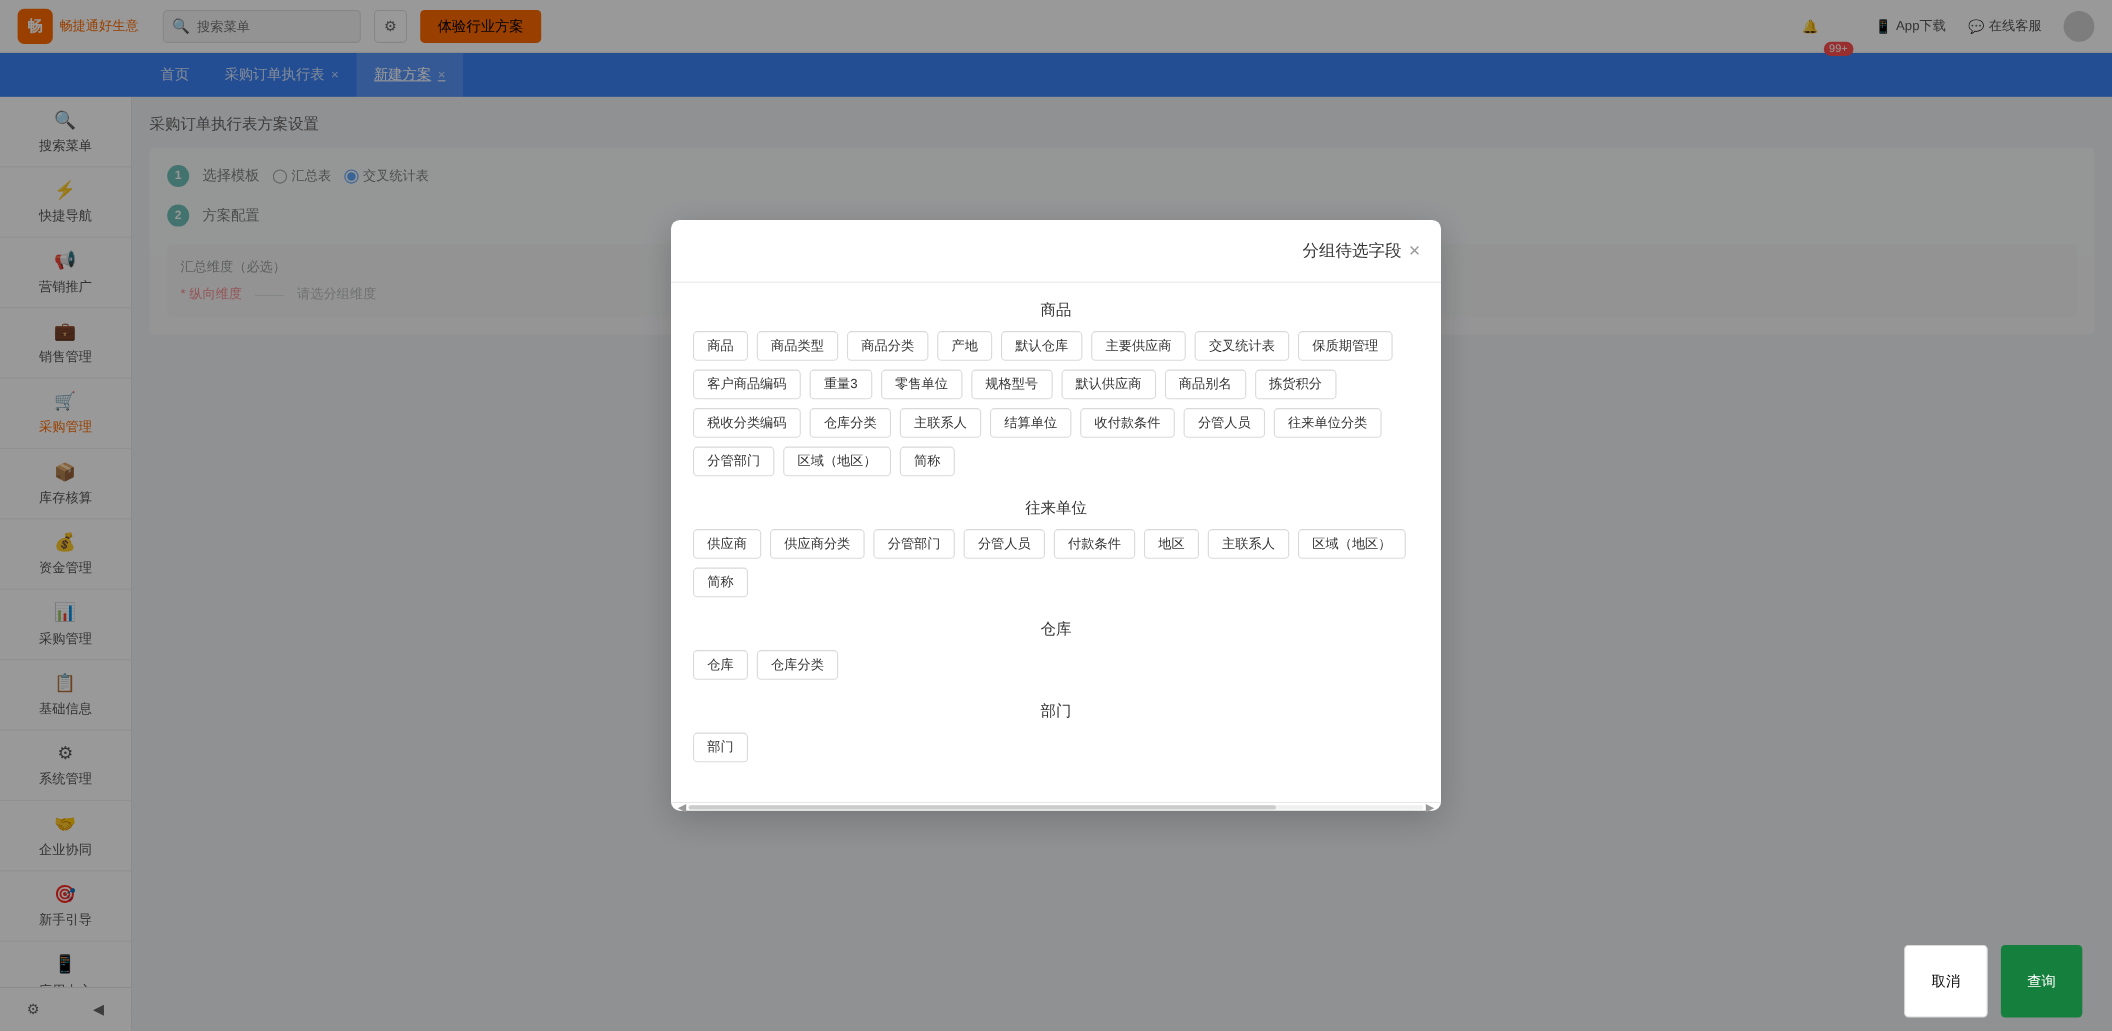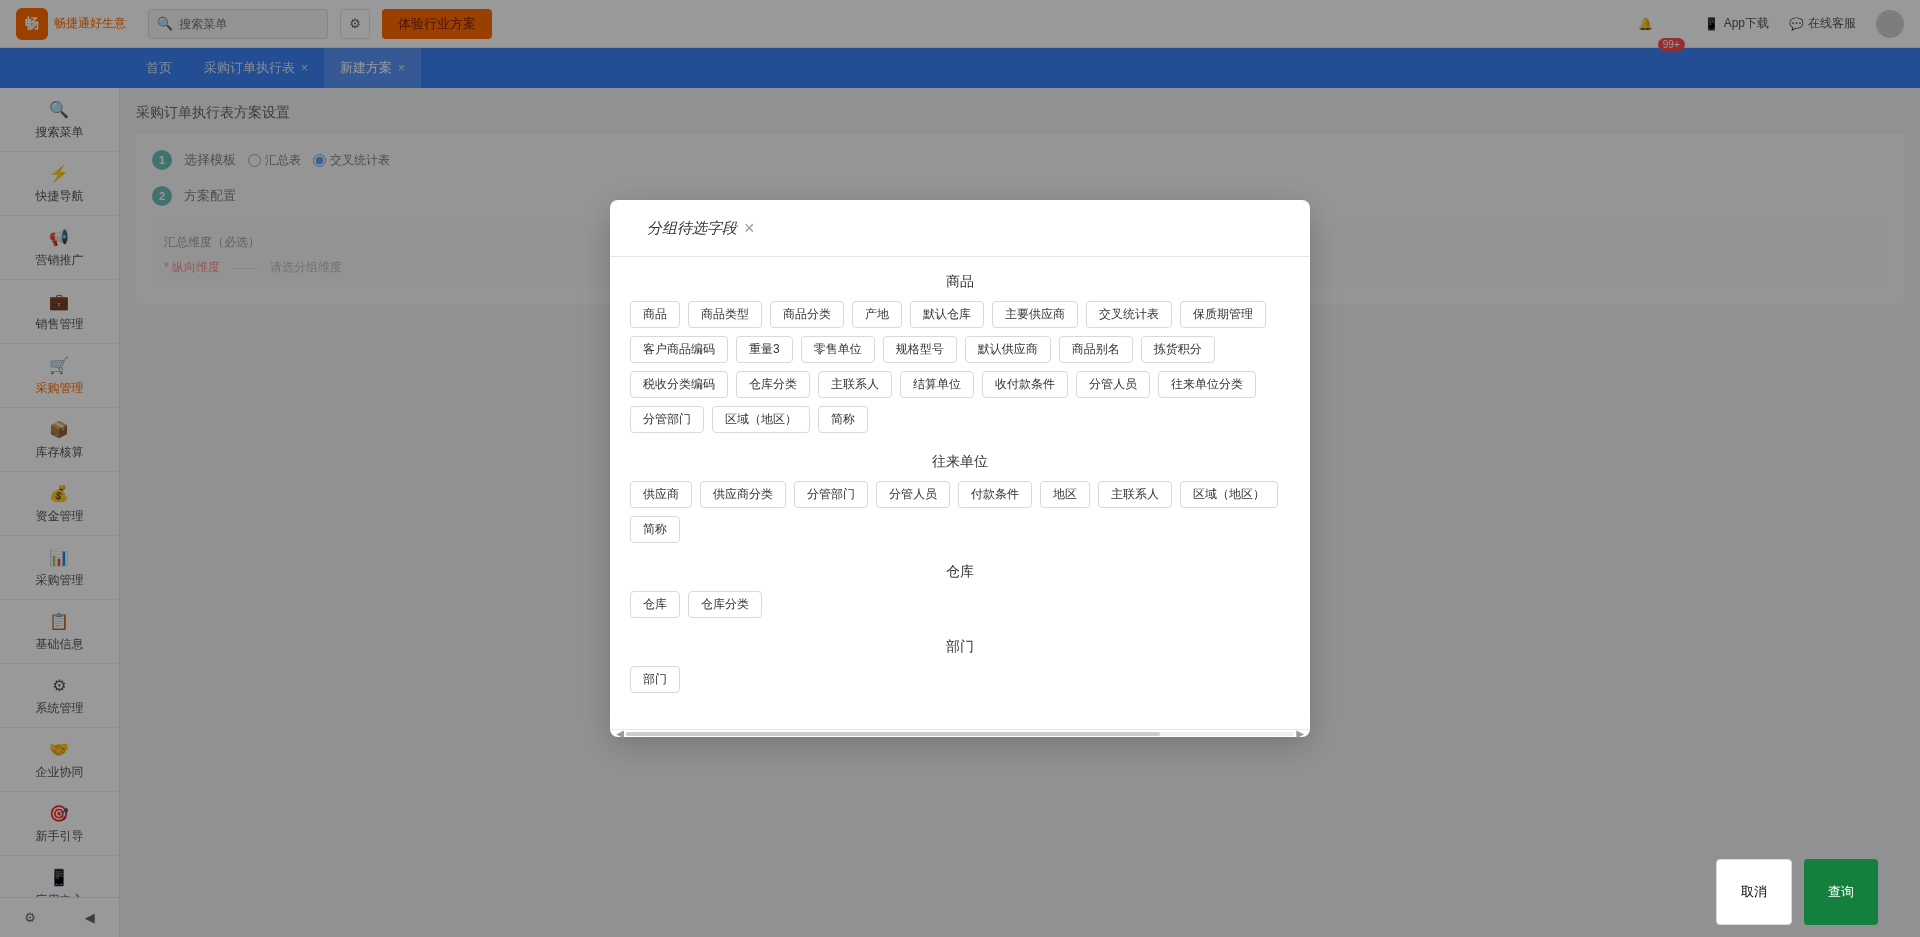--- a/index.html
+++ b/index.html
@@ -44,21 +44,21 @@
       border: none; background: transparent;
       font-size: 12px; width: 100%; outline: none;
     }
     .gear-btn {
       width: 30px; height: 30px;
       display: flex; align-items: center; justify-content: center;
       cursor: pointer; color: #666;
       border: 1px solid #e0e0e0; border-radius: 4px;
     }
     .trial-btn {
-      background: #ff6b00; color: #7f1d1d;
+      background: #ff6b00; color: #000000;
       border: none; border-radius: 4px;
       padding: 6px 16px; cursor: pointer;
       font-size: 13px;
     }
     .header-right {
       margin-left: auto;
       display: flex; align-items: center; gap: 20px;
     }
     .header-right-item {
       display: flex; align-items: center; gap: 4px;
@@ -91,20 +91,21 @@
       padding: 0 16px;
       cursor: pointer;
       color: rgba(255,255,255,0.8);
       font-size: 13px;
       gap: 6px;
       position: relative;
     }
     .tab-item.active {
       background: rgba(255,255,255,0.15);
       color: white;
+      text-decoration: underline;
     }
     .tab-close {
       font-size: 12px; color: rgba(255,255,255,0.7);
       cursor: pointer;
     }
 
     
     .sidebar {
       position: fixed;
       top: 88px; left: 0; bottom: 0;
@@ -157,25 +158,24 @@
     }
     .modal {
       background: white;
       border-radius: 8px;
       width: 700px;
       max-height: 580px;
       display: flex; flex-direction: column;
       box-shadow: 0 8px 32px rgba(0,0,0,0.2);
     }
     .modal-header {
-      padding: 16px 37px;
+      padding: 16px 12px;
       border-bottom: 1px solid #e8e8e8;
-      display: flex; align-items: center; justify-content: flex-start;
+      display: flex; align-items: center; justify-content: flex-end;
       flex-shrink: 0;
-      font-style: italic;
     }
     .modal-title { font-size: 15px; font-weight: 500; }
     .modal-close {
       width: 24px; height: 24px;
       display: flex; align-items: center; justify-content: center;
       cursor: pointer; color: #999; font-size: 18px;
     }
     .modal-body {
       flex: 1;
       overflow-y: auto;
@@ -201,21 +201,21 @@
       font-size: 12px;
       color: #333;
       cursor: pointer;
       background: white;
       transition: all 0.2s;
     }
 
     
     .modal-footer-outer {
       position: fixed;
-      bottom: 0; right: 18px;
+      bottom: 0; right: 3px;
       padding: 12px 24px;
       display: flex; gap: 12px;
       z-index: 201;
     }
     .btn-cancel {
       padding: 8px 24px;
       border: 1px solid #d9d9d9;
       background: white;
       border-radius: 4px;
       cursor: pointer;

